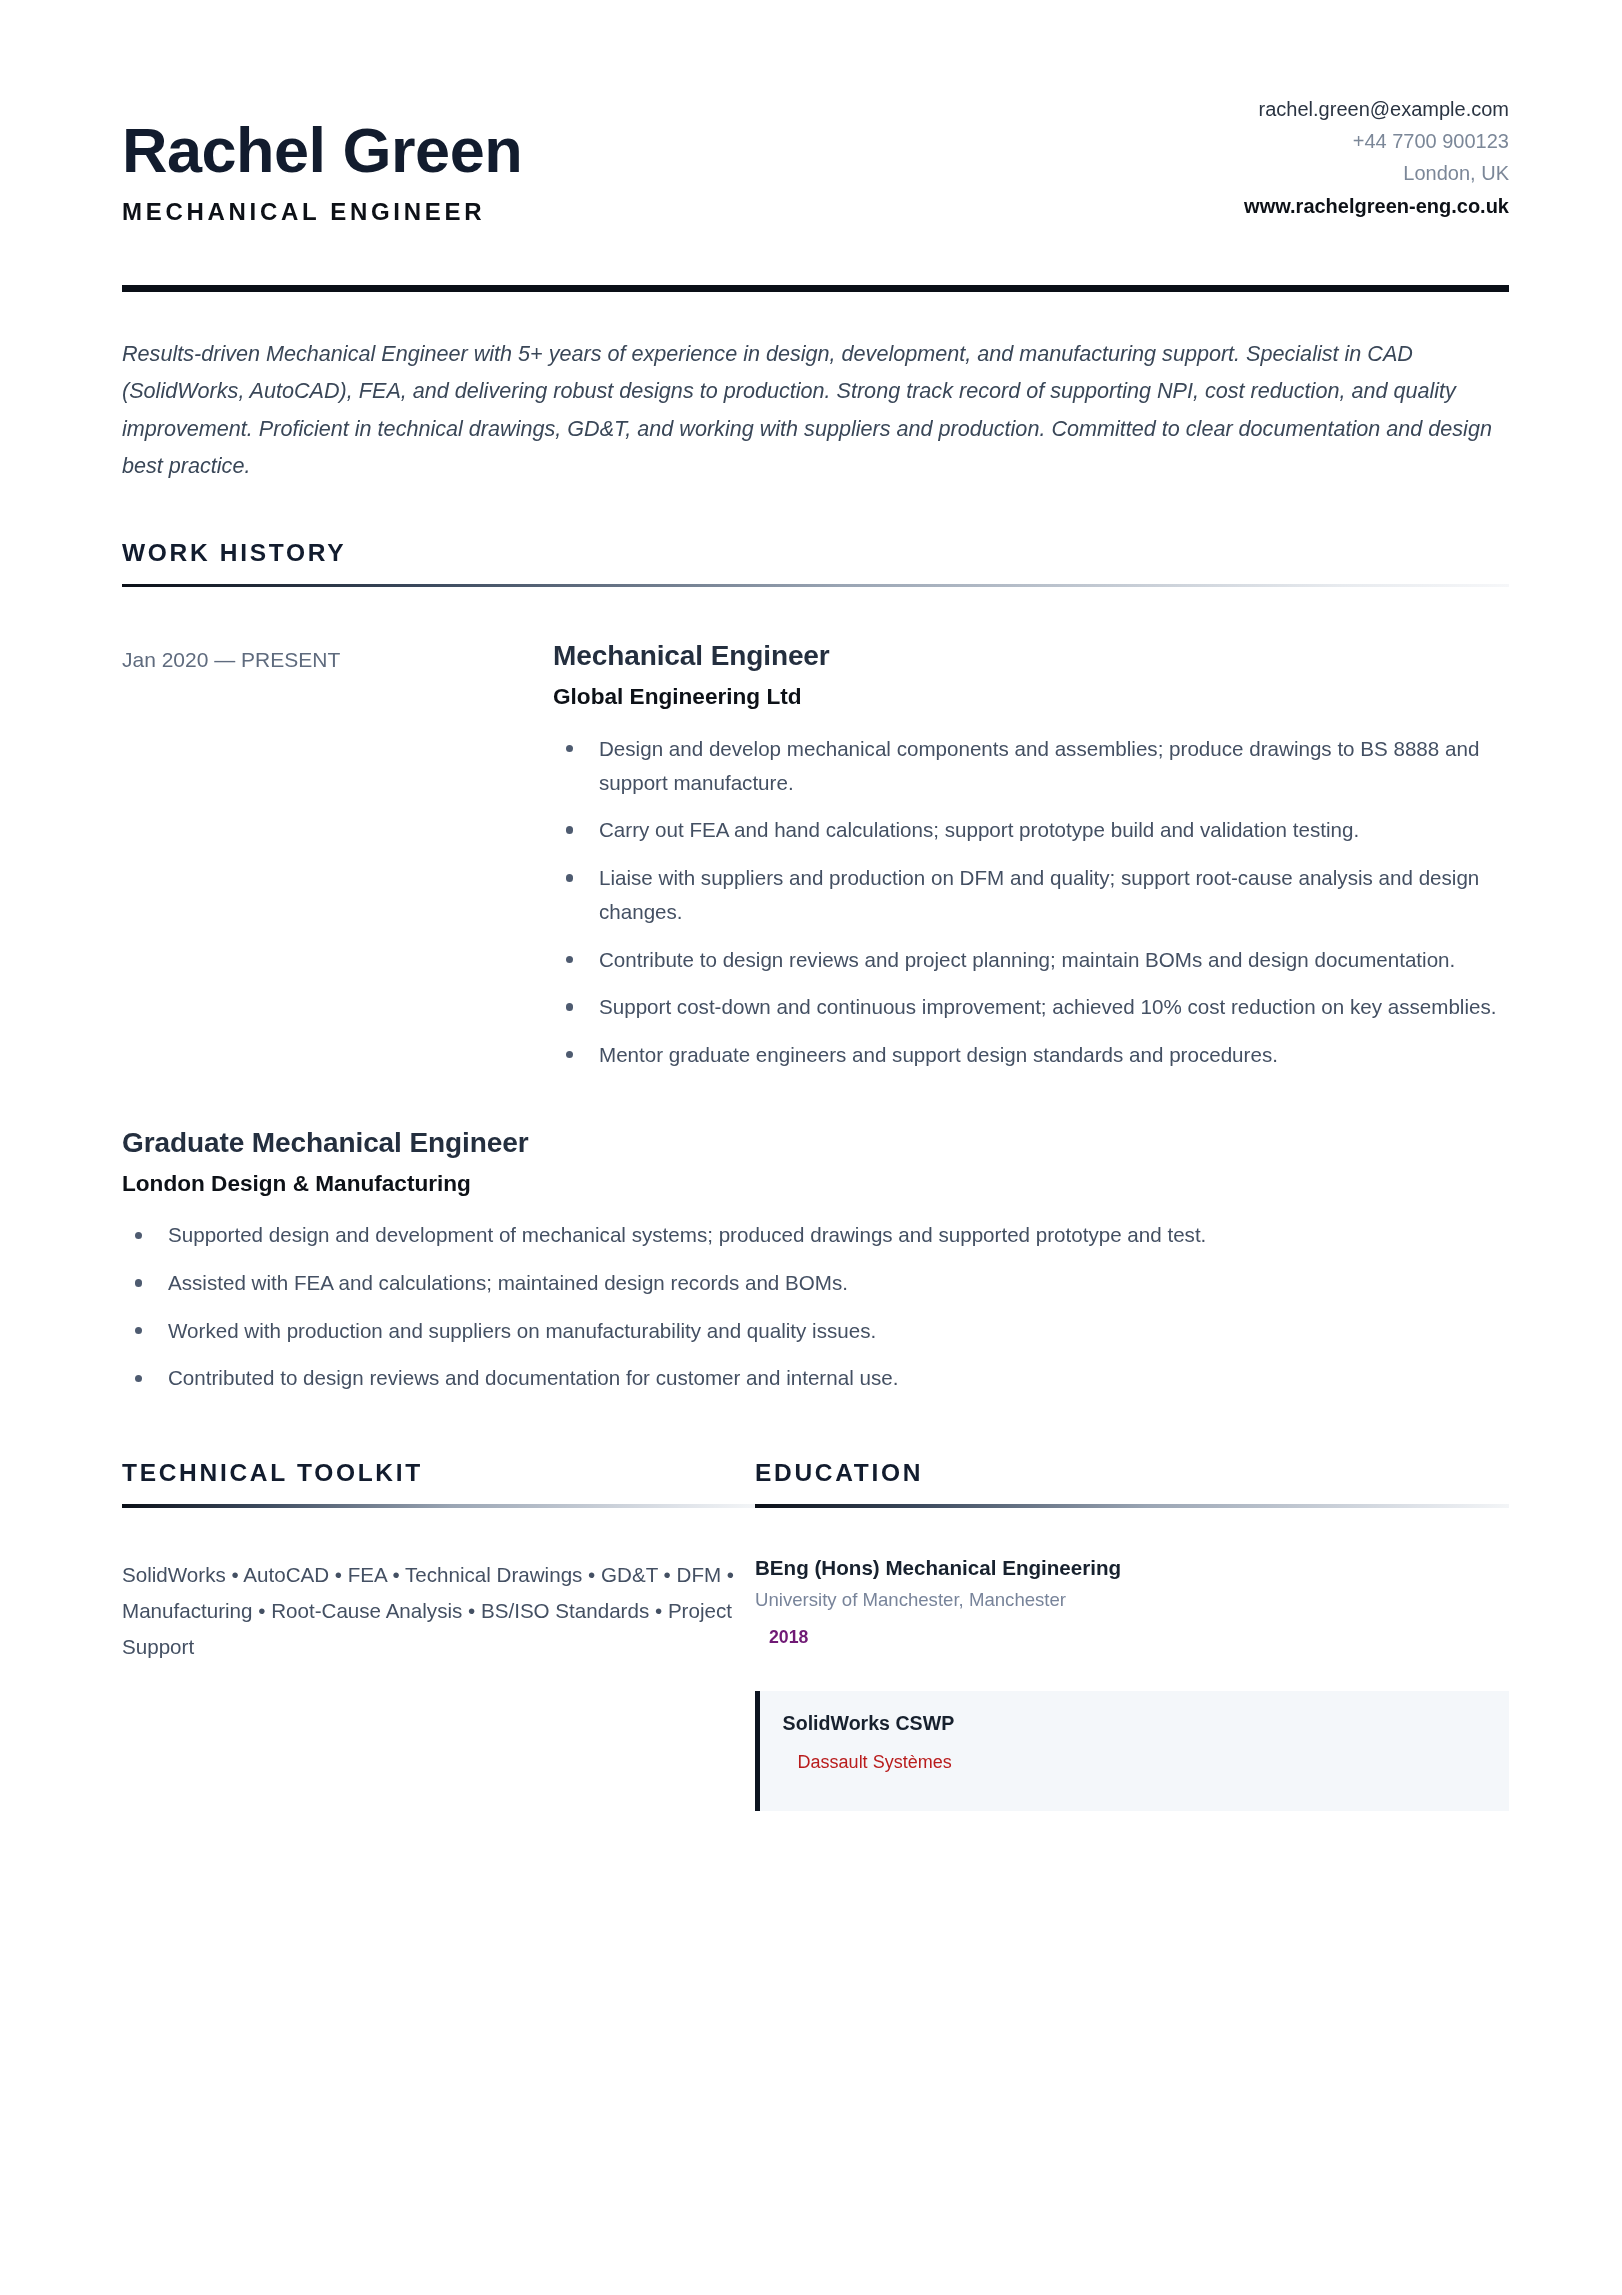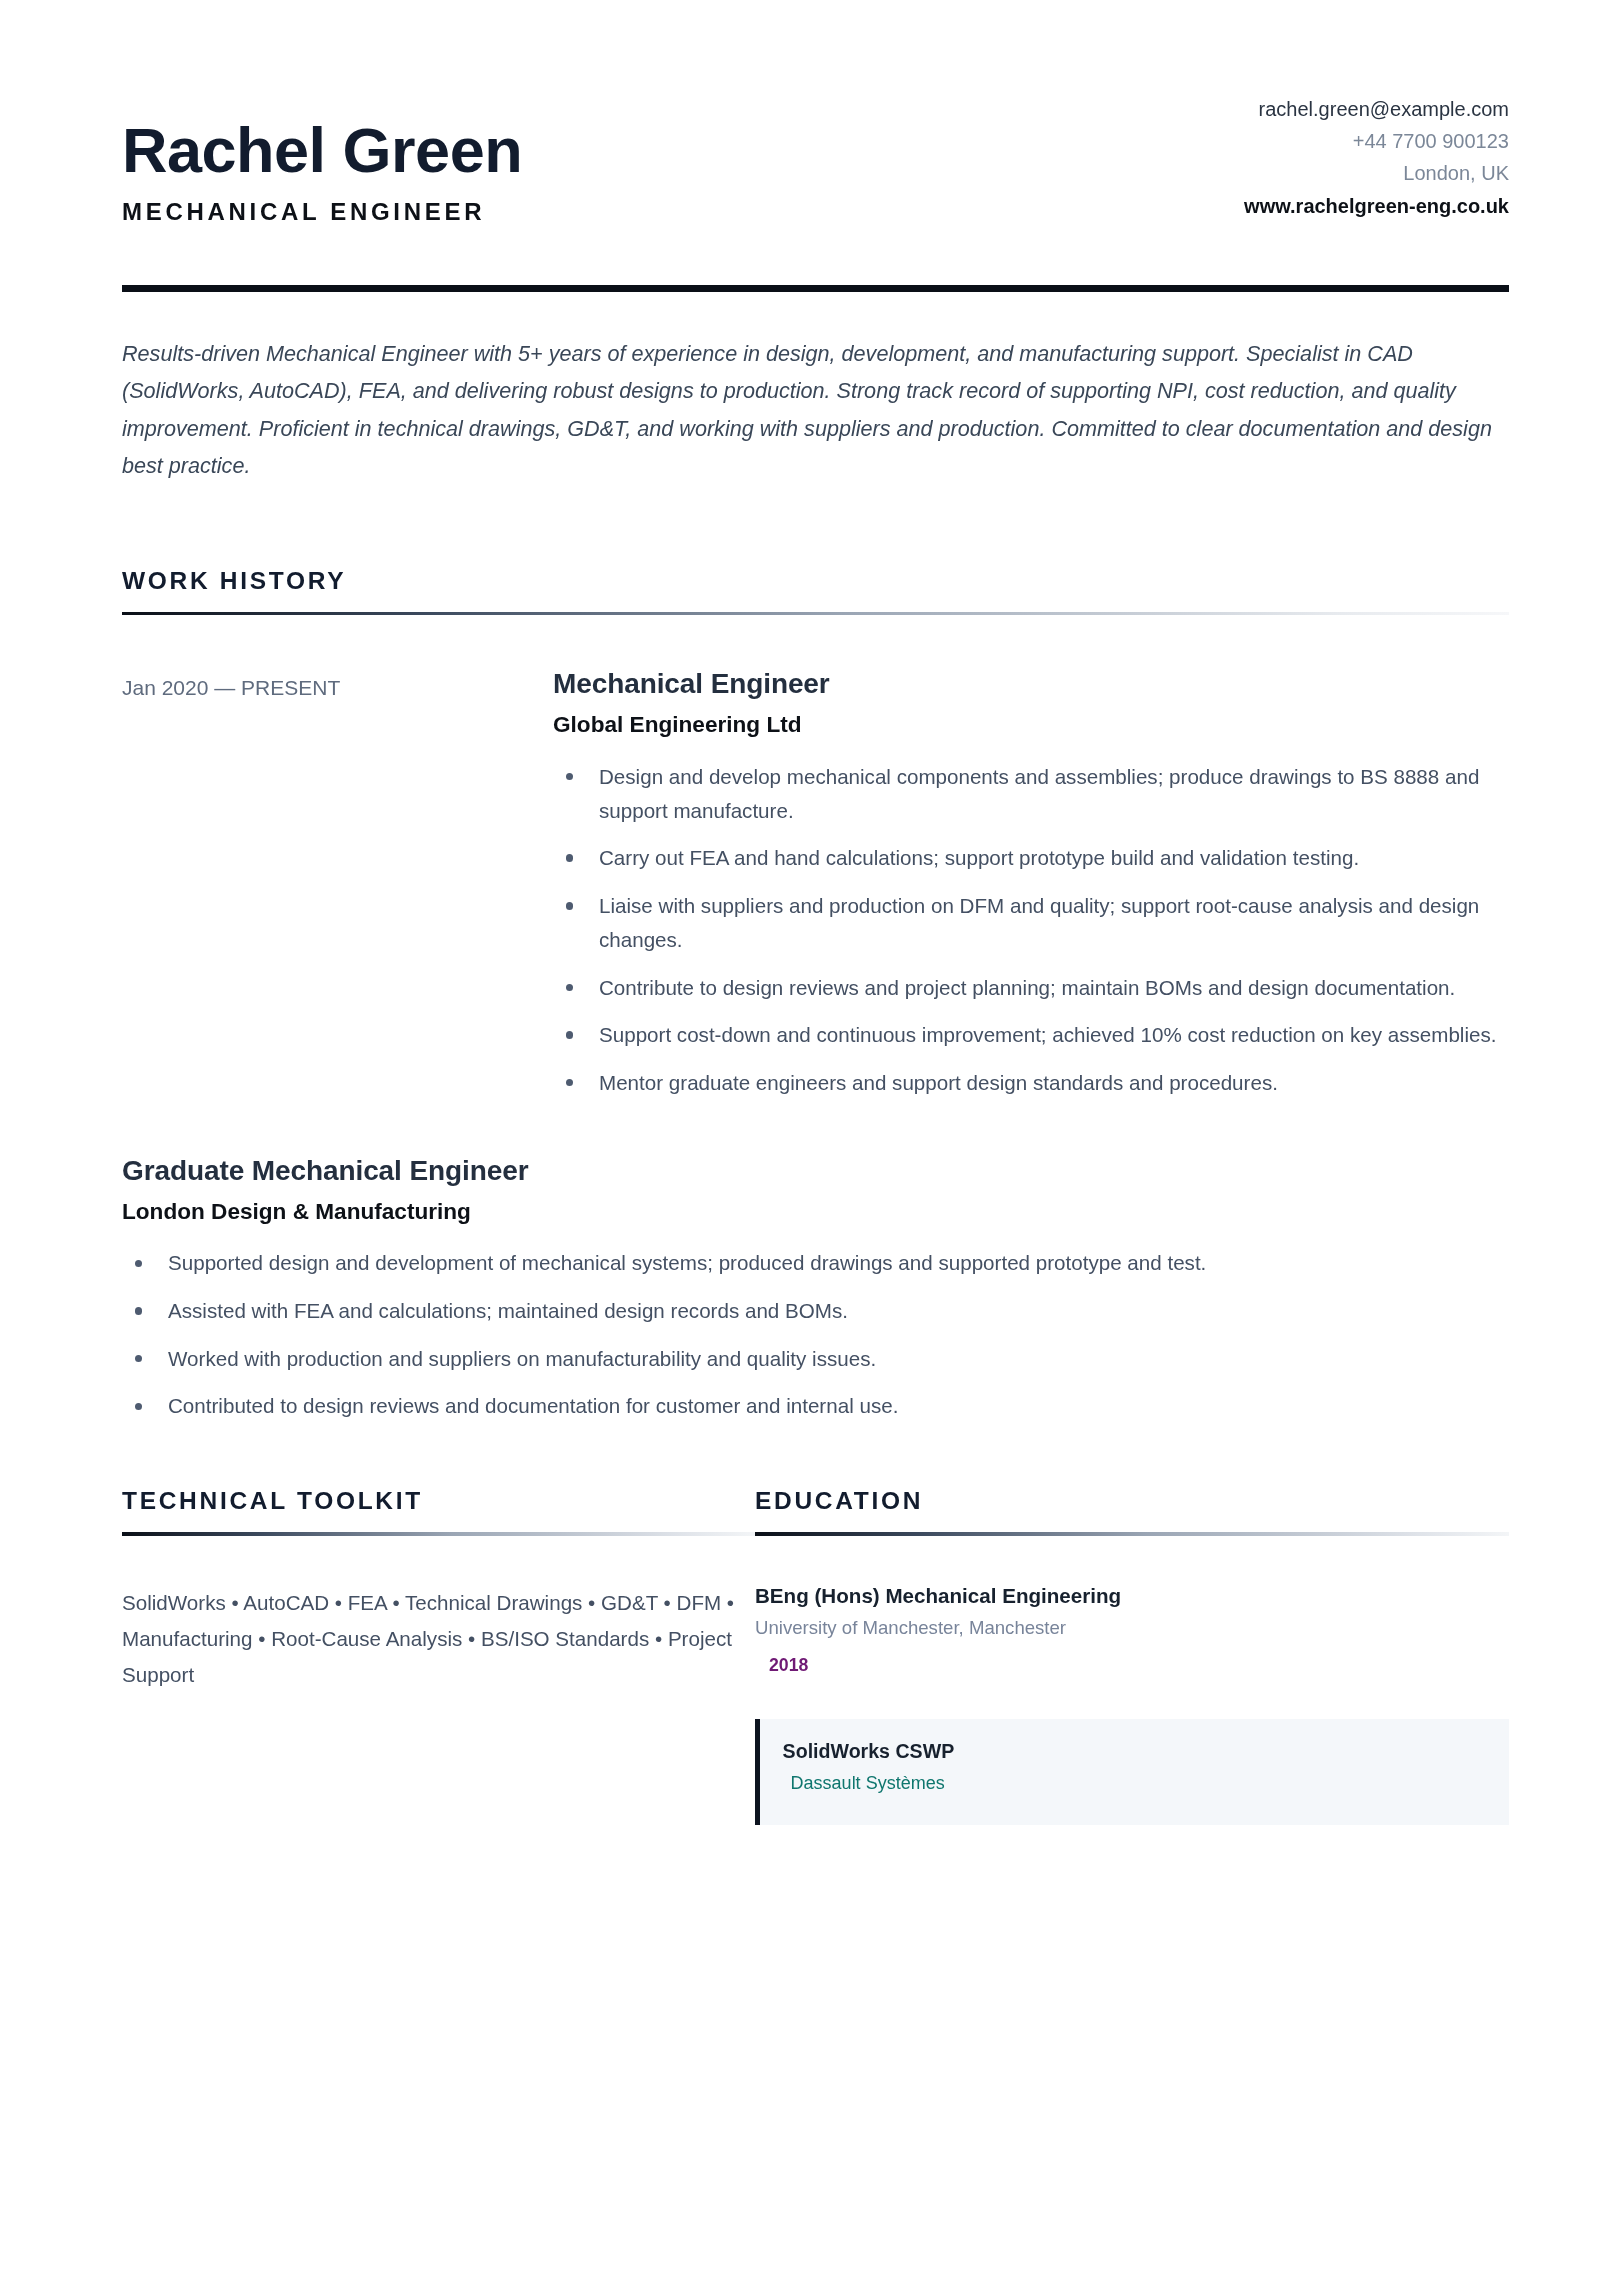--- a/index.html
+++ b/index.html
@@ -74,21 +74,21 @@
   .summary {
     margin-top: 43px;
     font-size: 21.6px;
     font-style: italic;
     line-height: 1.72;
     color: #3a4758;
     max-width: 1392px;
   }
 
   
-  .section { margin-top: 83px; }
+  .section { margin-top: 55px; }
   .section-title {
     font-size: 24.5px;
     font-weight: 700;
     letter-spacing: 2.7px;
     color: #121c2e;
     margin: 0 0 16.7px 0;
   }
   .section-rule {
     height: 3.4px;
     background: linear-gradient(to right, #0a0f17 0%, #3c4a5e 22%, #9aa5b4 52%, #e8ebef 88%, #f6f7f9 100%);
@@ -191,23 +191,23 @@
   }
   .cert-name {
     font-size: 19.6px;
     font-weight: 700;
     color: #17212e;
     line-height: 1.3;
     margin: 0 0 6.9px 0;
   }
   .cert-issuer {
     font-size: 18px;
-    color: #0f766e;
-    line-height: 1.3;
-    margin: 8px;
+    color: #b91c1c;
+    line-height: 1.3;
+    margin: 15px;
   }
 </style>
 </head>
 <body>
 
 <div class="page">
 
   <div class="header">
     <div class="header-left">
       <h1 class="name">Rachel Green</h1>

